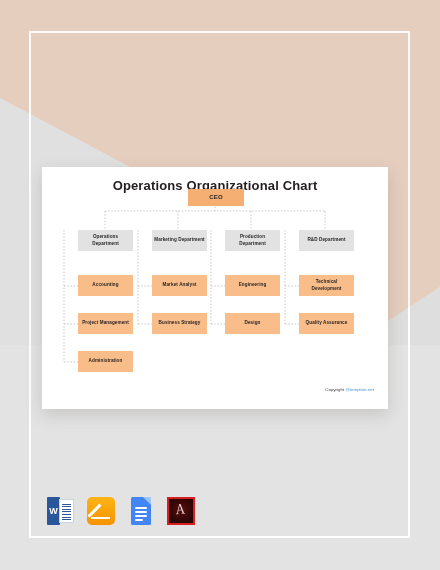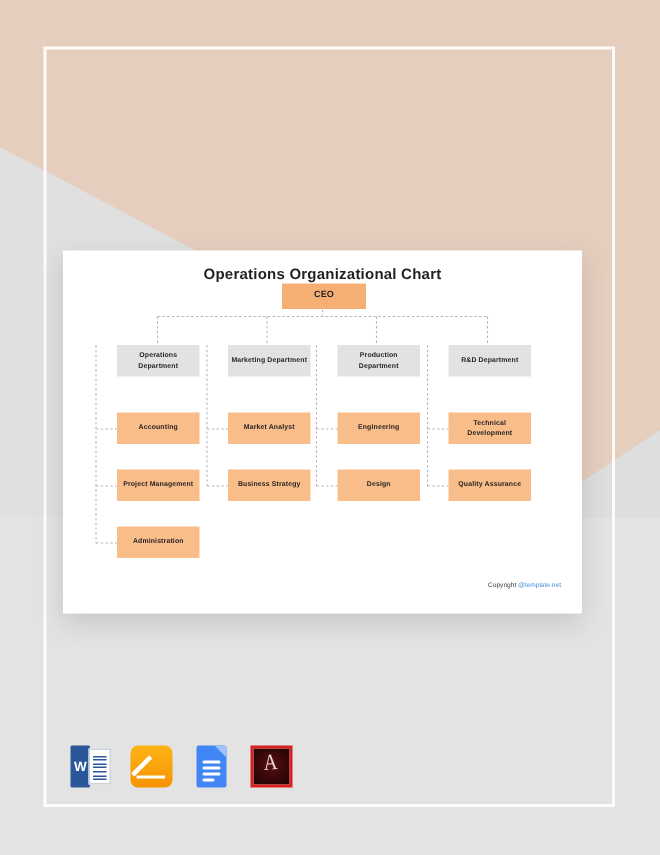--- a/index.html
+++ b/index.html
@@ -39,21 +39,21 @@
 
   
   #card{
     position:absolute;left:42px;top:167px;width:346px;height:242px;
     background:#ffffff;
     box-shadow:0 6px 16px rgba(80,70,65,.18);
   }
 
   #chart-title{
     position:absolute;left:0;top:11px;width:346px;text-align:center;
-    font-size:10px;font-weight:bold;color:#231f20;letter-spacing:.15px;
+    font-size:13px;font-weight:bold;color:#231f20;letter-spacing:.15px;
   }
 
   
   #chart{position:absolute;left:0;top:0;width:346px;height:242px;}
   #wires{position:absolute;left:0;top:0;width:346px;height:242px;}
 
   .node{
     position:absolute;box-sizing:border-box;
     display:flex;align-items:center;justify-content:center;text-align:center;
     font-size:4.6px;font-weight:bold;color:#231f20;

